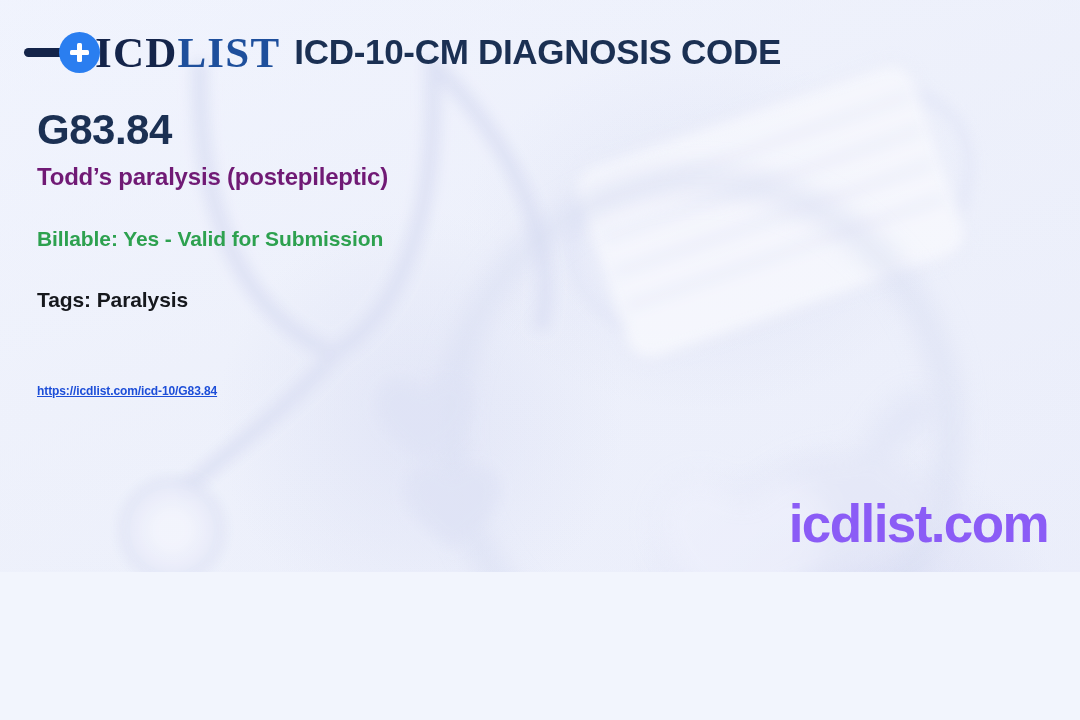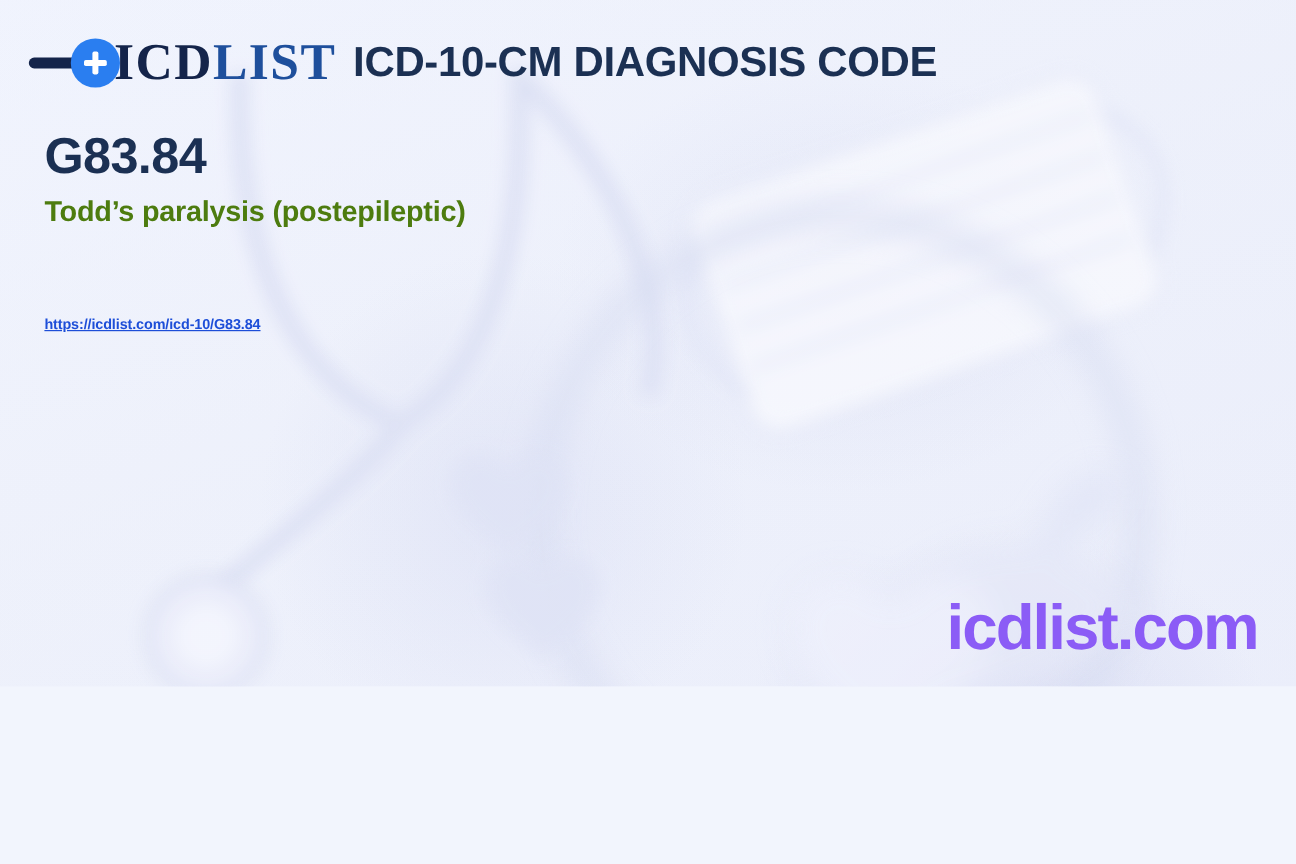--- a/index.html
+++ b/index.html
@@ -113,21 +113,21 @@
     font-size: 42px;
     font-weight: bold;
     color: #1b3053;
     letter-spacing: -0.5px;
     line-height: 1.05;
   }
   #description {
     margin-top: 11px;
     font-size: 24px;
     font-weight: bold;
-    color: #4d7c0f;
+    color: #701a75;
     letter-spacing: -0.2px;
   }
   #billable {
     margin-top: 36px;
     font-size: 21px;
     font-weight: bold;
     color: #2da14f;
     letter-spacing: -0.1px;
   }
   #tags {
@@ -224,18 +224,20 @@
       <span class="logo-word">
         <span class="logo-icd">ICD</span><span class="logo-list">LIST</span>
       </span>
     </div>
     <div id="header-title">ICD-10-CM DIAGNOSIS CODE</div>
   </div>
 
   <div id="content">
     <div id="code">G83.84</div>
     <div id="description">Todd’s paralysis (postepileptic)</div>
+    <div id="billable">Billable: Yes - Valid for Submission</div>
+    <div id="tags">Tags: Paralysis</div>
     <div id="url">https://icdlist.com/icd-10/G83.84</div>
   </div>
 
   <div id="watermark">icdlist.com</div>
 
 </div>
 
 </body></html>

